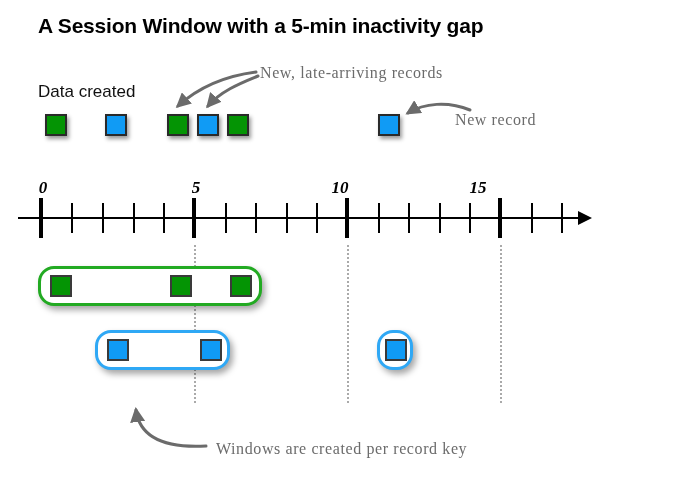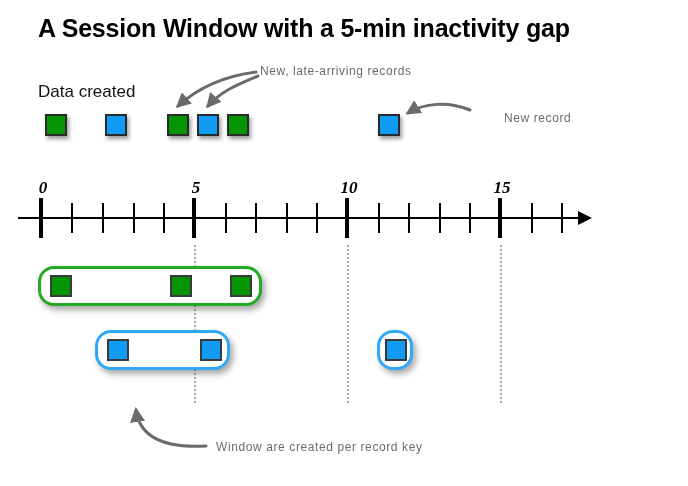--- a/index.html
+++ b/index.html
@@ -15,21 +15,21 @@
     overflow: hidden;
     font-family: "Liberation Sans", sans-serif;
   }
 
   
   .title {
     position: absolute;
     left: 38px;
     top: 14px;
     font-family: "Liberation Sans", sans-serif;
-    font-size: 25px;
+    font-size: 21px;
     font-weight: bold;
     color: #000000;
     letter-spacing: -0.2px;
     white-space: nowrap;
   }
 
   
   .plain-label {
     position: absolute;
     font-family: "Liberation Sans", sans-serif;
@@ -47,28 +47,28 @@
     text-align: right;
     font-family: "Liberation Sans", sans-serif;
     font-size: 15px;
     line-height: 19px;
     color: #111111;
   }
 
   
   .hand {
     position: absolute;
-    font-family: Liberation Sans, sans-serif;
-    font-size: 12px;
+    font-family: Liberation Serif, serif;
+    font-size: 16px;
     color: #6b6b6b;
     white-space: nowrap;
     letter-spacing: 0.6px;
   }
   #ann-late { left: 260px; top: 64px; }
-  #ann-new  { left: 504px; top: 111px; }
+  #ann-new  { left: 455px; top: 111px; }
   #ann-percreate { left: 216px; top: 440px; }
 
   
   .rec {
     position: absolute;
     width: 22px;
     height: 22px;
     border: 2px solid #2a2a2a;
     box-sizing: border-box;
     box-shadow: 2px 3px 4px rgba(0,0,0,0.40);
@@ -152,21 +152,21 @@
 <body>
 
 <div id="canvas">
 
   <div class="title">A Session Window with a 5-min inactivity gap</div>
 
   <div class="plain-label" id="data-records-label">Data created</div>
 
   <div class="hand" id="ann-late">New, late-arriving records</div>
   <div class="hand" id="ann-new">New record</div>
-  <div class="hand" id="ann-percreate">Window are created per record key</div>
+  <div class="hand" id="ann-percreate">Windows are created per record key</div>
 
   <div class="rec green" style="left:45px;  top:114px;"></div>
   <div class="rec blue" style="left:105px; top:114px;"></div>
   <div class="rec green" style="left:167px; top:114px;"></div>
   <div class="rec blue" style="left:197px; top:114px;"></div>
   <div class="rec green" style="left:227px; top:114px;"></div>
   <div class="rec blue" style="left:378px; top:114px;"></div>
 
   <div id="axis-line"></div>
   <div id="axis-arrow"></div>
@@ -186,22 +186,22 @@
   <div class="tick" style="left:531px;"></div>
   <div class="tick" style="left:561px;"></div>
 
   <div class="tick major" style="left:39px;"></div>
   <div class="tick major" style="left:192px;"></div>
   <div class="tick major" style="left:345px;"></div>
   <div class="tick major" style="left:498px;"></div>
 
   <div class="tick-label" style="left:43px;">0</div>
   <div class="tick-label" style="left:196px;">5</div>
-  <div class="tick-label" style="left:349px;">10</div>
-  <div class="tick-label" style="left:502px;">15</div>
+  <div class="tick-label" style="left:340px;">10</div>
+  <div class="tick-label" style="left:478px;">15</div>
 
   <div class="axis-caption">
   </div>
 
   <div class="guide" style="left:194px;"></div>
   <div class="guide" style="left:347px;"></div>
   <div class="guide" style="left:500px;"></div>
 
   <div class="window-box green" style="left:38px; top:266px; width:224px; height:40px;">
     <div class="rec green inbox" style="position:absolute; left:9px;  top:6px;"></div>

